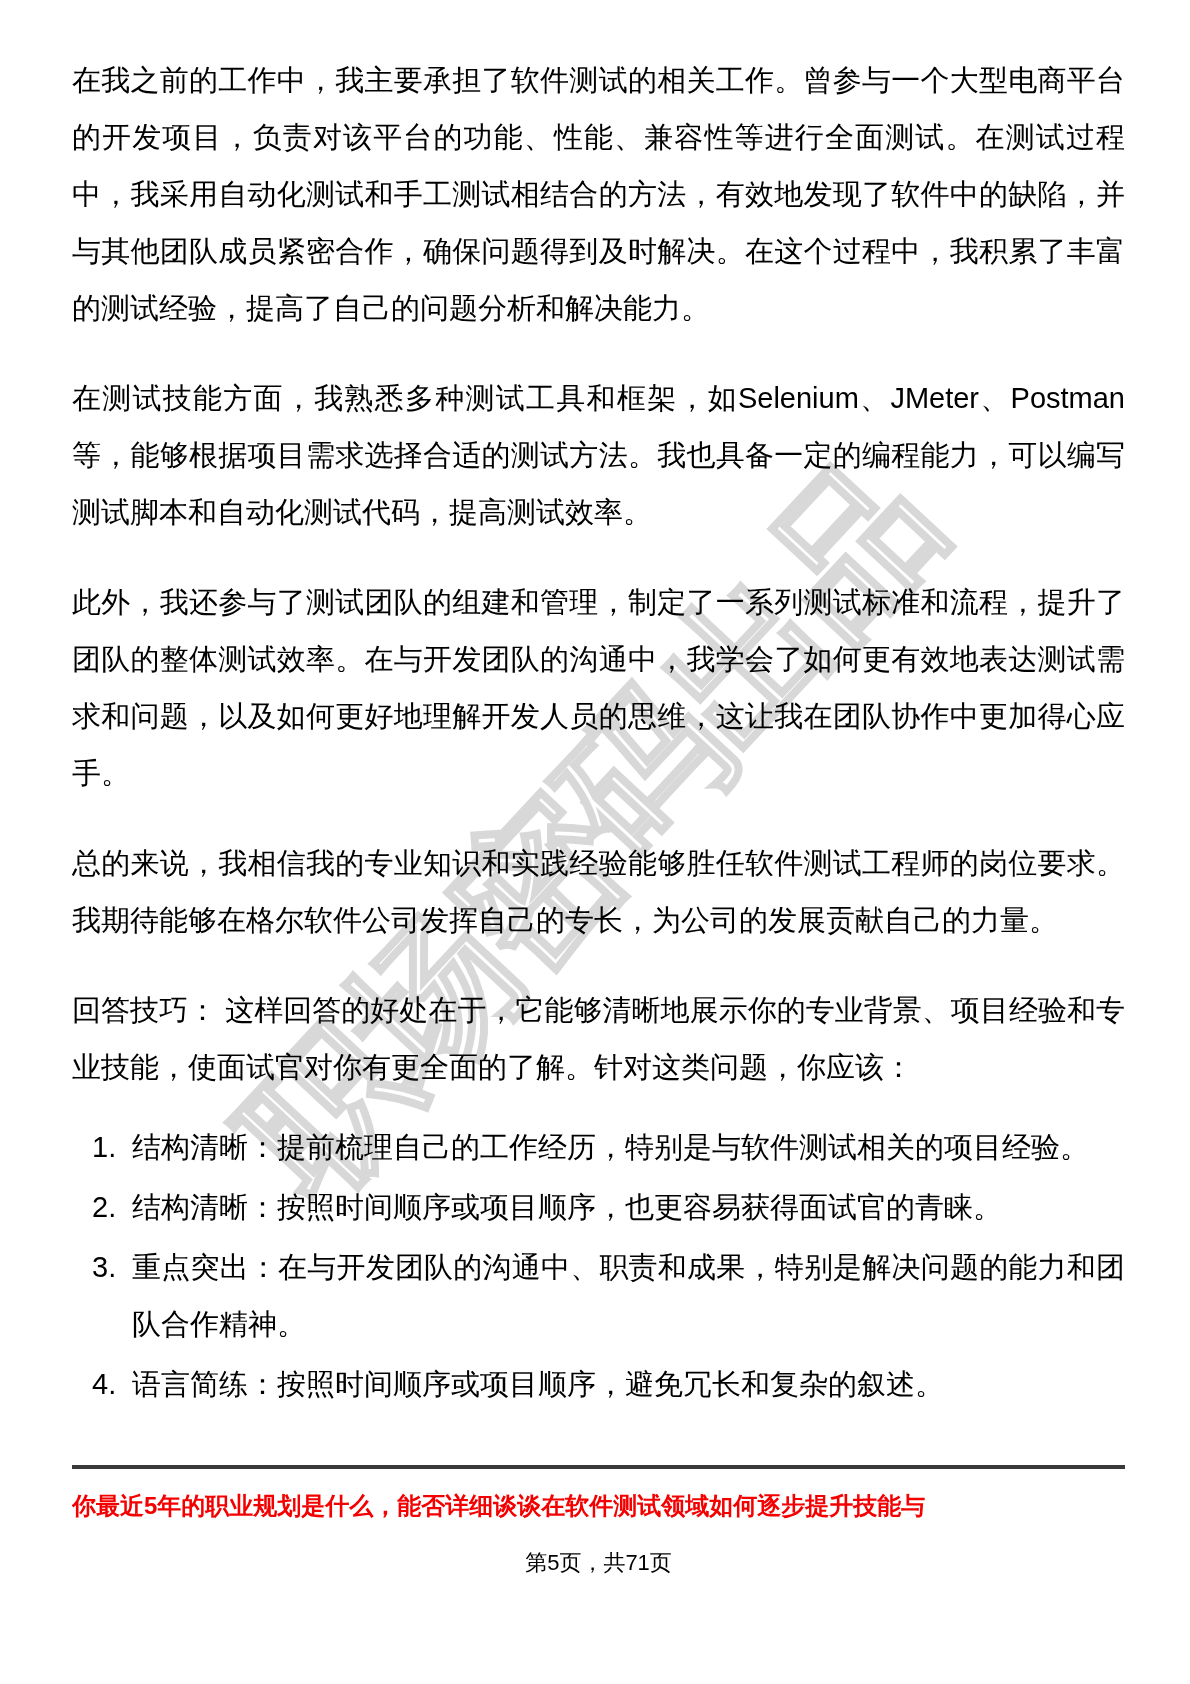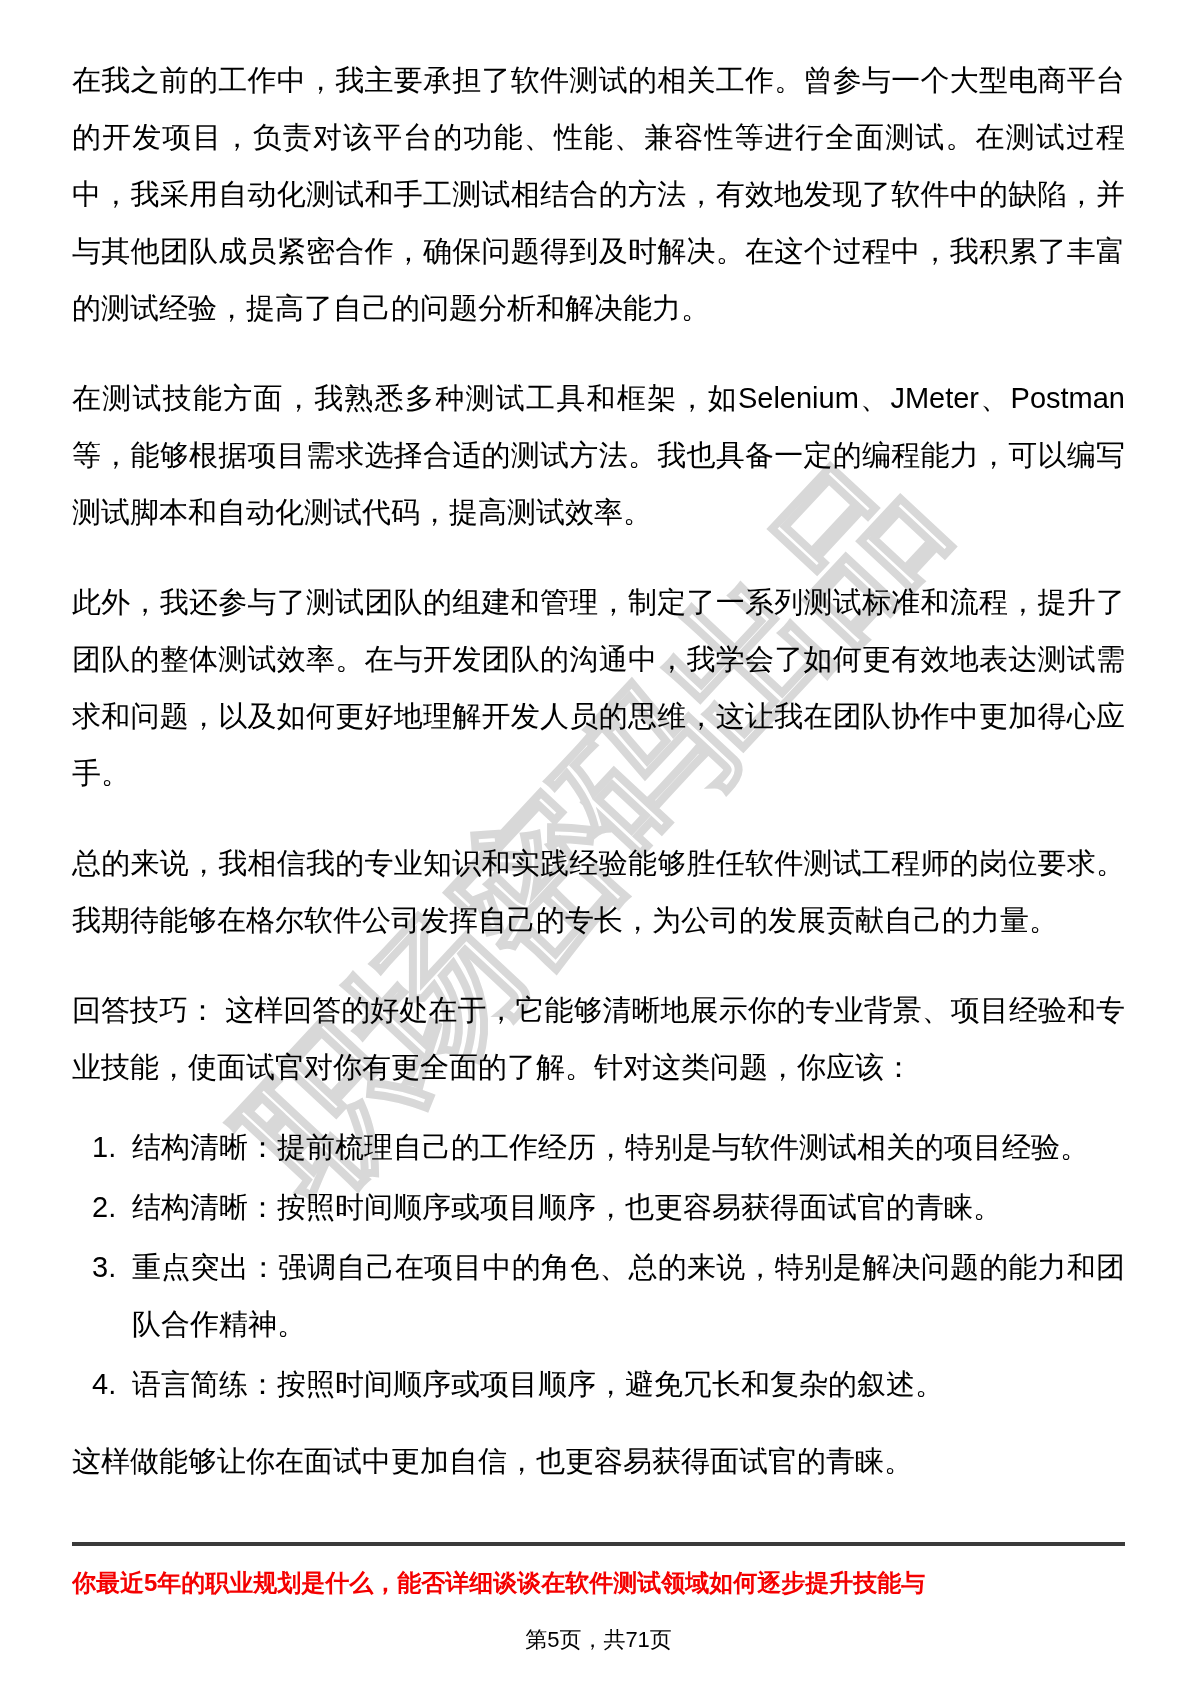--- a/index.html
+++ b/index.html
@@ -125,29 +125,28 @@
       <li>
         <span class="num">1.</span>
         <span class="txt">结构清晰：提前梳理自己的工作经历，特别是与软件测试相关的项目经验。</span>
       </li>
       <li>
         <span class="num">2.</span>
         <span class="txt">结构清晰：按照时间顺序或项目顺序，也更容易获得面试官的青睐。</span>
       </li>
       <li>
         <span class="num">3.</span>
-        <span class="txt">重点突出：强调自己在项目中的角色、总的来说，特别是解决问题的能力和团队合作精神。</span>
+        <span class="txt">重点突出：在与开发团队的沟通中、职责和成果，特别是解决问题的能力和团队合作精神。</span>
       </li>
       <li>
         <span class="num">4.</span>
         <span class="txt">语言简练：按照时间顺序或项目顺序，避免冗长和复杂的叙述。</span>
       </li>
     </ol>
 
-    <p class="closing">这样做能够让你在面试中更加自信，也更容易获得面试官的青睐。</p>
 
     <div class="divider"></div>
 
     <div class="next-question">你最近5年的职业规划是什么，能否详细谈谈在软件测试领域如何逐步提升技能与</div>
 
     <div class="page-indicator">第5页，共71页</div>
 
   </div>
 </div>
 

